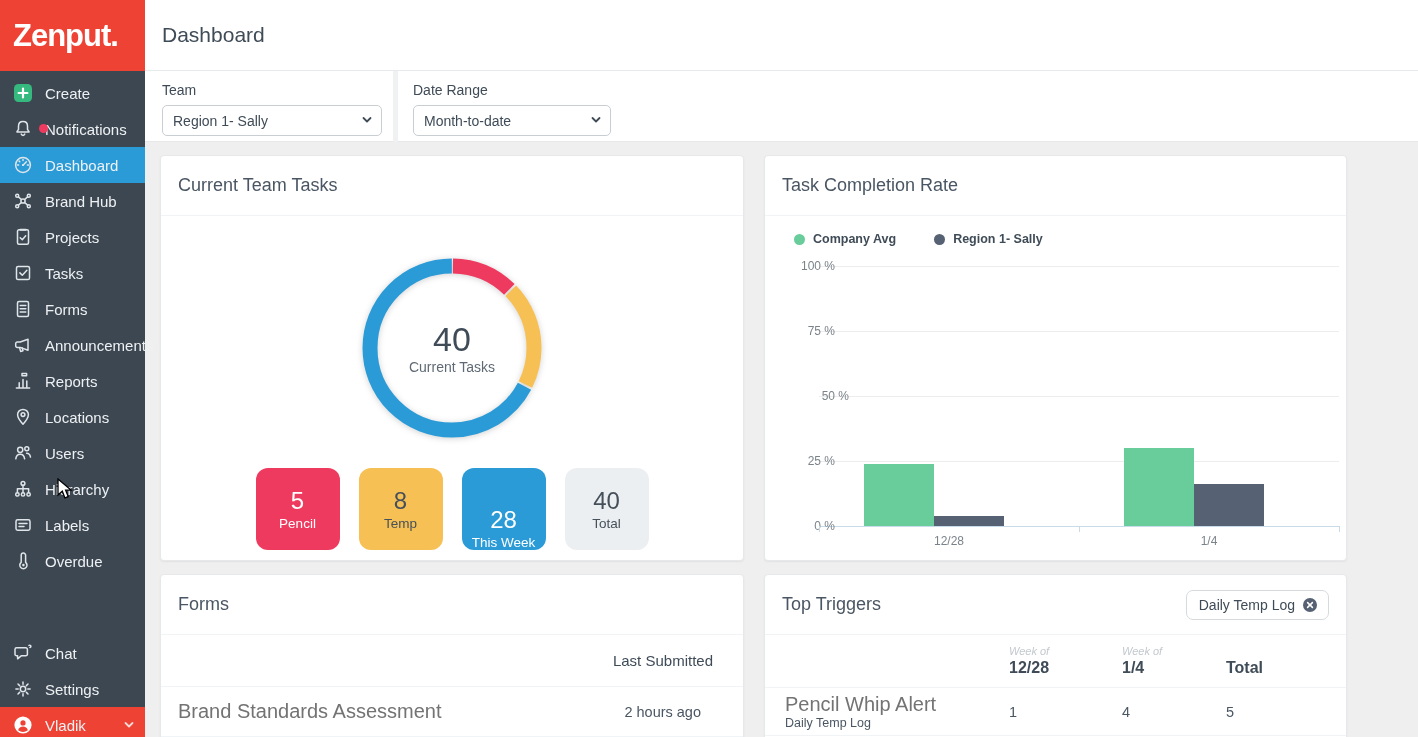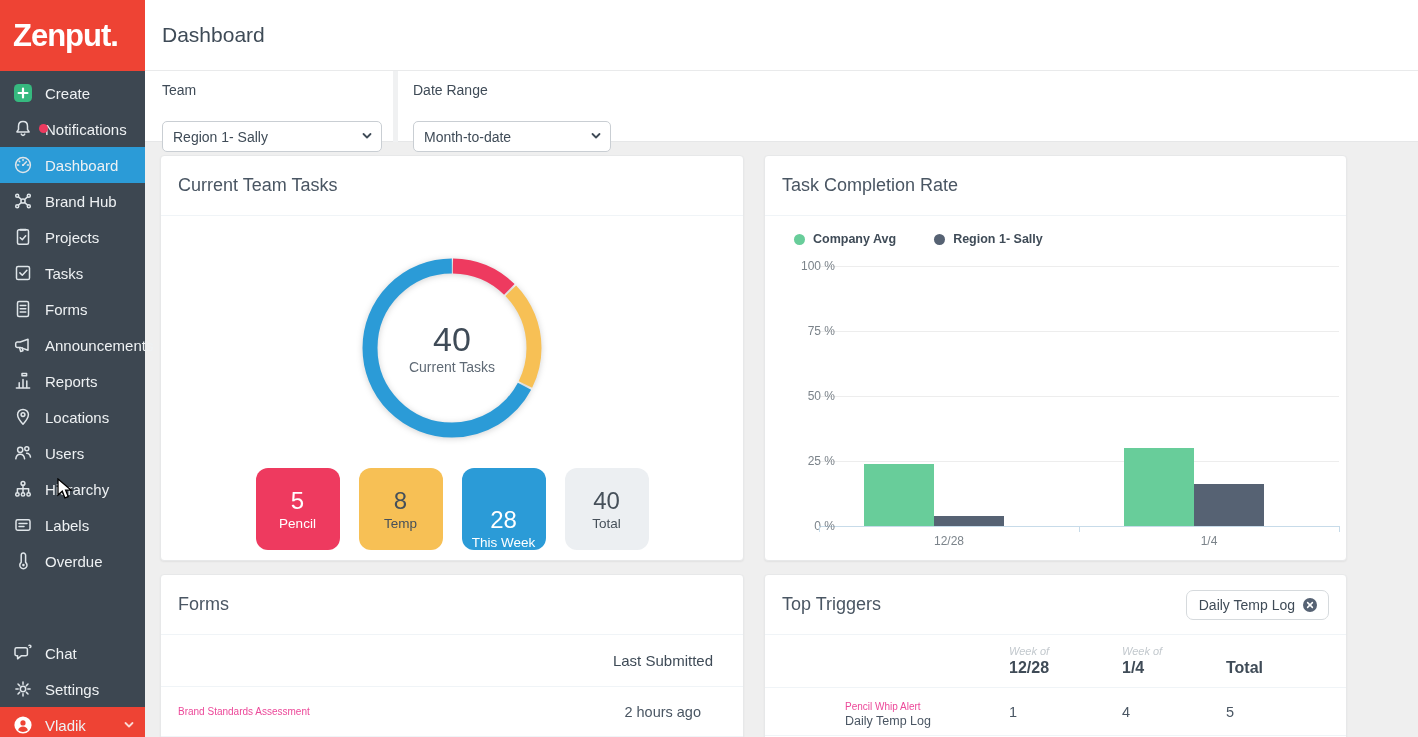--- a/index.html
+++ b/index.html
@@ -19,21 +19,21 @@
   .nav-item .chev { margin-left:auto; margin-right:10px; color:#fbd9d4; display:flex; }
 
   
   .main { flex:1; display:flex; flex-direction:column; min-width:0; }
   .topbar { height:71px; background:#fff; display:flex; align-items:center; border-bottom:1px solid #e9eaeb; }
   .topbar h1 { font-size:21px; font-weight:500; color:#3f4b57; margin-left:17px; }
   .filterbar { height:71px; background:#fff; display:flex; border-bottom:1px solid #e6e7e8; }
   .filter { padding-top:11px; }
   .filter.team { width:248px; padding-left:17px; }
   .filter.daterange { padding-left:15px; }
-  .filter label { display:block; font-size:14px; color:#3f4b57; margin-bottom:23px; }
+  .filter label { display:block; font-size:14px; color:#3f4b57; margin-bottom:7px; }
   .vdiv { width:5px; background:#f0f1f2; height:71px; }
   .selectwrap { position:relative; display:inline-block; }
   .selectwrap select { appearance:none; -webkit-appearance:none; border:1px solid #c9ced3; border-radius:5px; height:31px; background:#fff; color:#3f4b57; font-size:14px; font-family:"Liberation Sans",sans-serif; padding:0 28px 0 10px; }
   .selectwrap.team-w select { width:220px; }
   .selectwrap.date-w select { width:198px; }
   .selchev { position:absolute; right:9px; top:9px; pointer-events:none; color:#3f4b57; display:flex; }
 
   
   .content { flex:1; background:#efefef; padding:13px 15px; overflow:hidden; display:grid; grid-template-columns:584px 583px; grid-template-rows:406px 280px; gap:13px 20px; align-content:start; }
   .card { background:#fff; border-radius:4px; border:1px solid #e7e8e9; box-shadow:0 1px 2px rgba(0,0,0,0.06); position:relative; overflow:hidden; }
@@ -59,32 +59,32 @@
   .ytick { position:absolute; width:46px; text-align:right; font-size:12px; color:#7b838a;margin-left:24px; }
   .gridline { position:absolute; left:54px; width:520px; height:1px; background:#ededed; }
   .gridline.zero { background:#c7dbe9; }
   .axis-tick { position:absolute; width:1px; height:6px; background:#c7dbe9; }
   .bar { position:absolute; }
   .cat-label { position:absolute; width:260px; text-align:center; font-size:12px; color:#7b838a; }
 
   
   .forms-header-row { height:52px; display:flex; align-items:center; justify-content:flex-end; padding-right:30px; border-bottom:1px solid #f0f4f7; font-size:15px; font-weight:500; color:#3f4b57; }
   .forms-row { height:50px; display:flex; align-items:center; justify-content:space-between; padding:0 42px 0 17px; border-bottom:1px solid #f0f4f7; }
-  .link { color:#ec4899; font-size:10px; cursor:pointer; text-decoration:none;text-align:center; }
+  .link { color:#737373; font-size:20px; cursor:pointer; text-decoration:none;text-align:center; }
   .forms-time { font-size:14.5px; color:#4a5663; }
 
   
   .chip { margin-left:auto; border:1px solid #d6dadd; border-radius:7px; height:30px; display:flex; align-items:center; padding:0 10px 0 12px; gap:7px; background:#fff; cursor:default; }
   .chip-label { font-size:14px; color:#3f4b57; }
   .tt-grid { display:grid; grid-template-columns:1fr 113px 104px 120px; align-items:center; }
   .tt-head { height:53px; border-bottom:1px solid #f0f4f7; }
   .tt-sub { font-size:11px; font-style:italic; color:#c3c9ce; height:14px; }
   .tt-col-main { font-size:16px; font-weight:bold; color:#3f4b57; }
   .tt-row { height:48px; border-bottom:1px solid #f0f4f7; }
-  .tt-name-cell { padding-left:32px;margin-left:48px; }
+  .tt-name-cell { padding-left:20px; }
   .tt-subtitle { font-size:12.5px; color:#4a5663; }
   .tt-val { font-size:14.5px; color:#4a5663; }
 
   .cursor { position:absolute; left:57px; top:478px; z-index:50; pointer-events:none; }
 </style>
 </head>
 <body>
 
 <div class="app">
 
@@ -315,21 +315,21 @@
               <span class="legend-dot" style="background:#566273"></span>
               <span class="legend-label">Region 1- Sally</span>
             </span>
           </div>
         <div id="tcr-plot"></div>
       <div class="gridline zero" style="top: 370px;"></div>
           <div class="ytick" style="top: 363px; left: 0px;">0 %</div>
           <div class="gridline" style="top: 305px;"></div>
           <div class="ytick" style="top: 298px; left: 0px;">25 %</div>
           <div class="gridline" style="top: 240px;"></div>
-          <div class="ytick" style="top: 233px; left: 0px;">50 %</div>
+          <div class="ytick" style="top: 233px; left: 14px;">50 %</div>
           <div class="gridline" style="top: 175px;"></div>
           <div class="ytick" style="top: 168px; left: 0px;">75 %</div>
           <div class="gridline" style="top: 110px;"></div>
           <div class="ytick" style="top: 103px; left: 0px;">100 %</div>
           <div class="axis-tick" style="left: 54px; top: 370px;"></div>
           <div class="axis-tick" style="left: 314px; top: 370px;"></div>
           <div class="axis-tick" style="left: 574px; top: 370px;"></div>
           <div class="bar" style="left: 99px; width: 70px; height: 62.4px; top: 307.6px; background: rgb(104, 205, 154);"></div>
           <div class="bar" style="left: 169px; width: 70px; height: 10.4px; top: 359.6px; background: rgb(86, 98, 115);"></div>
           <div class="cat-label" style="left: 54px; top: 378px;">12/28</div>

